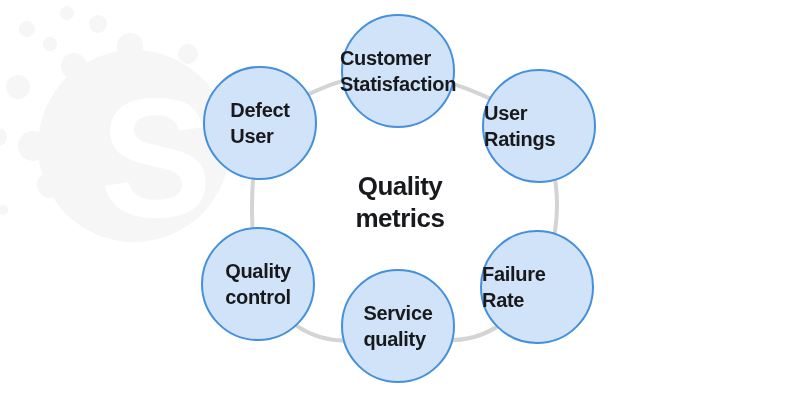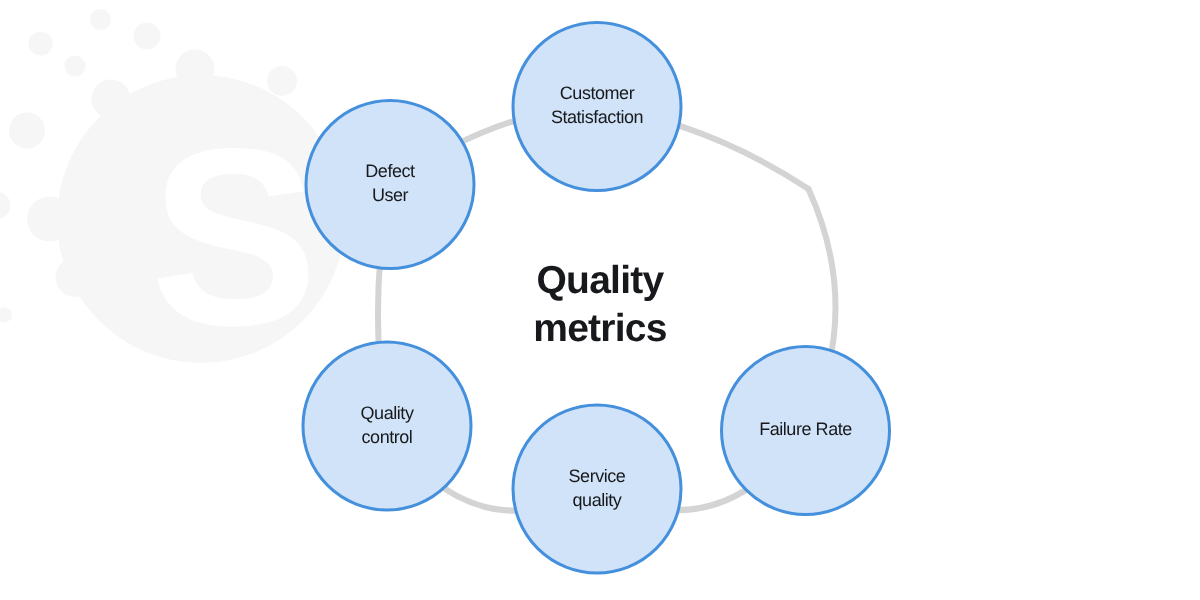--- a/index.html
+++ b/index.html
@@ -42,24 +42,23 @@
   .node {
     position: absolute;
     width: 114px;
     height: 114px;
     border-radius: 50%;
     background: var(--node-fill);
     border: 2px solid var(--node-border);
     display: flex;
     align-items: center;
     justify-content: center;
-    text-align: center;
     color: var(--text);
-    font-size: 12px;
-    font-weight: 400;
+    font-size: 20px;
+    font-weight: 700;
     line-height: 1.3;
     letter-spacing: -0.3px;
     white-space: pre-line;
   }
   .node-customer   { left: 341px; top: 14px;  }
   .node-ratings    { left: 482px; top: 69px;  }
   .node-failure    { left: 480px; top: 230px; }
   .node-service    { left: 341px; top: 269px; }
   .node-control    { left: 201px; top: 227px; }
   .node-defect     { left: 203px; top: 66px;  }
@@ -113,20 +112,23 @@
       <path class="ring-path" d="M 398 326 Q 312 369 258 284"></path>
       <path class="ring-path" d="M 258 284 Q 245 204.5 260 123"></path>
       <path class="ring-path" d="M 260 123 Q 331 73 398 71"></path>
     </g>
   </svg>
 
   <div class="node node-customer">
     <span>Customer
 Statisfaction</span>
   </div>
+  <div class="node node-ratings">
+    <span>User Ratings</span>
+  </div>
   <div class="node node-service">
     <span>Service
 quality</span>
   </div>
   <div class="node node-failure">
     <span>Failure Rate</span>
   </div>
   <div class="node node-control">
     <span>Quality
 control</span>

